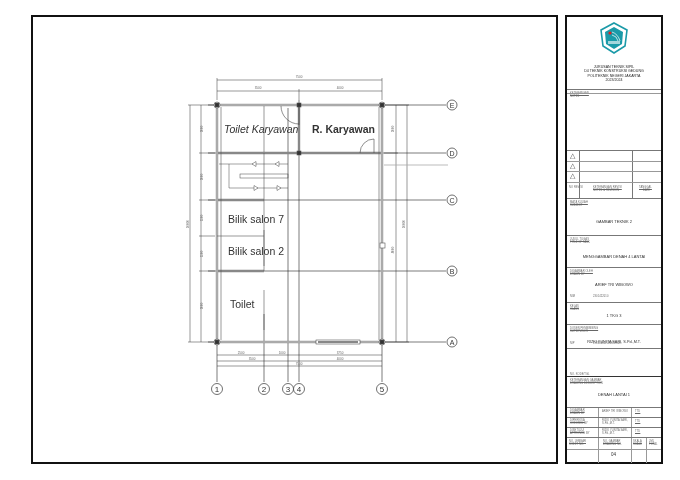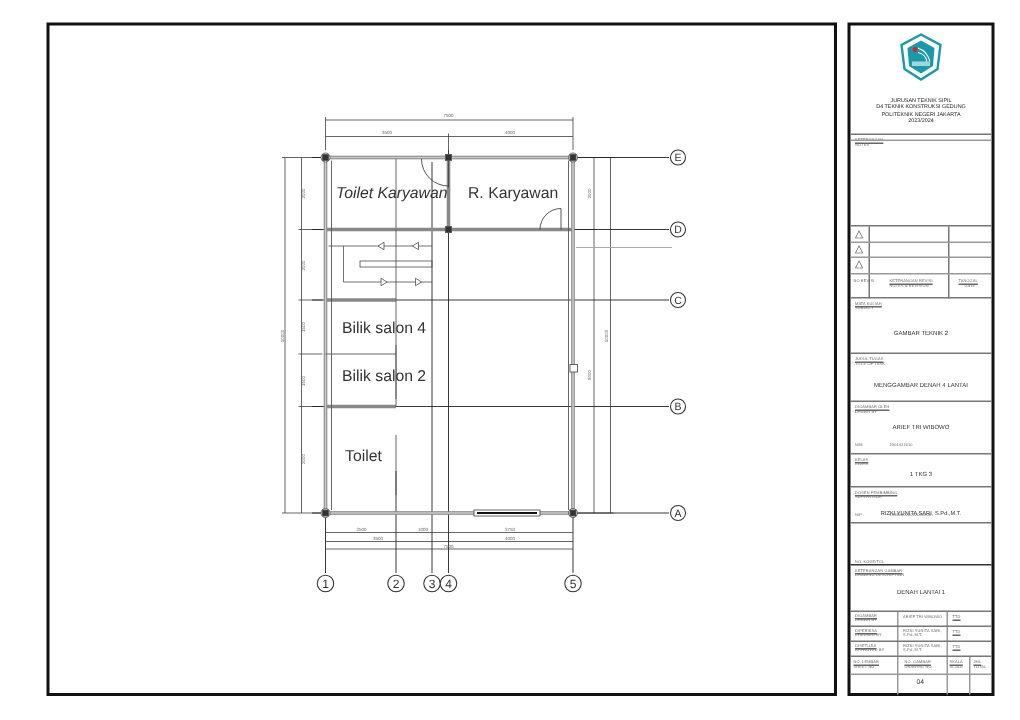--- a/index.html
+++ b/index.html
@@ -172,22 +172,22 @@
   <g font-size="7" fill="#333" text-anchor="middle" class="grid-label">
     <text x="452" y="107.5">E</text>
     <text x="452" y="155.5">D</text>
     <text x="452" y="202.5">C</text>
     <text x="452" y="273.5">B</text>
     <text x="452" y="344.5">A</text>
   </g>
 </svg>
 
 <div class="room-label" style="left:224px; top:123px;font-style:italic;">Toilet Karyawan</div>
-<div class="room-label" style="left:312px; top:123px;">R. Karyawan</div>
-<div class="room-label" style="left:228px; top:213px;">Bilik salon 4</div>
+<div class="room-label" style="left:312px; top:123px;font-weight:bold;">R. Karyawan</div>
+<div class="room-label" style="left:228px; top:213px;">Bilik salon 7</div>
 <div class="room-label" style="left:228px; top:245px;">Bilik salon 2</div>
 <div class="room-label" style="left:230px; top:298px;">Toilet</div>
 
 <div class="titleblock">
   <svg class="logo" viewBox="0 0 30 32">
     <polygon points="15,1 28,8 26,24 15,31 4,24 2,8" fill="#fff" stroke="#1a9aa8" stroke-width="1.6"></polygon>
     <polygon points="15,5 24,10 23,22 15,27 7,22 6,10" fill="#1a9aa8"></polygon>
     <circle cx="11" cy="11" r="1.6" fill="#d22"></circle>
     <path d="M13,10 Q19,12 21,19" stroke="#fff" stroke-width="0.7" fill="none"></path>
     <path d="M13,13 Q18,14 19,19" stroke="#fff" stroke-width="0.7" fill="none"></path>

